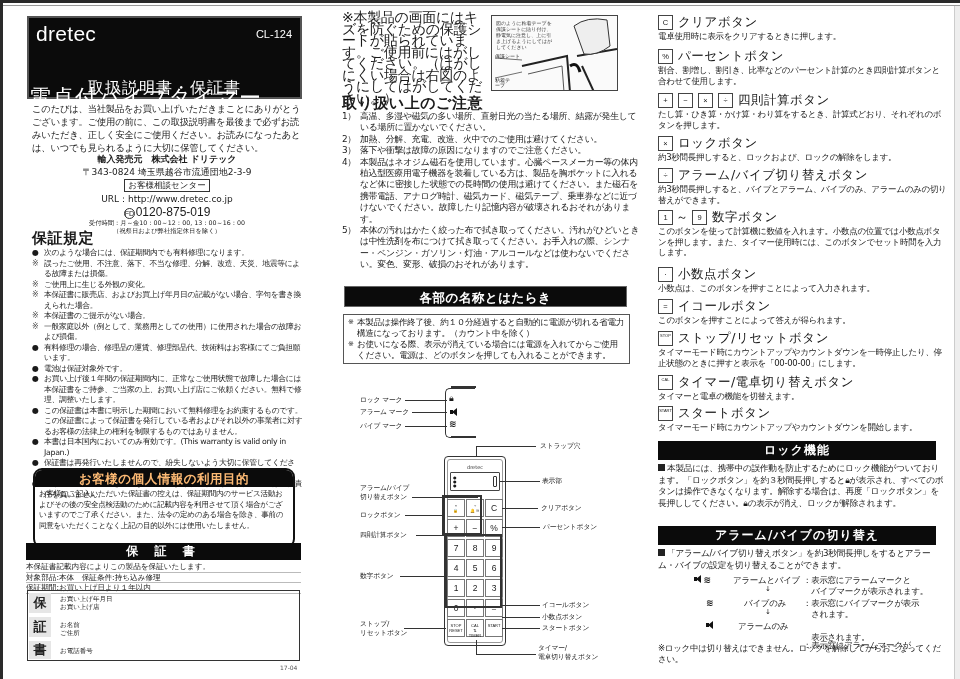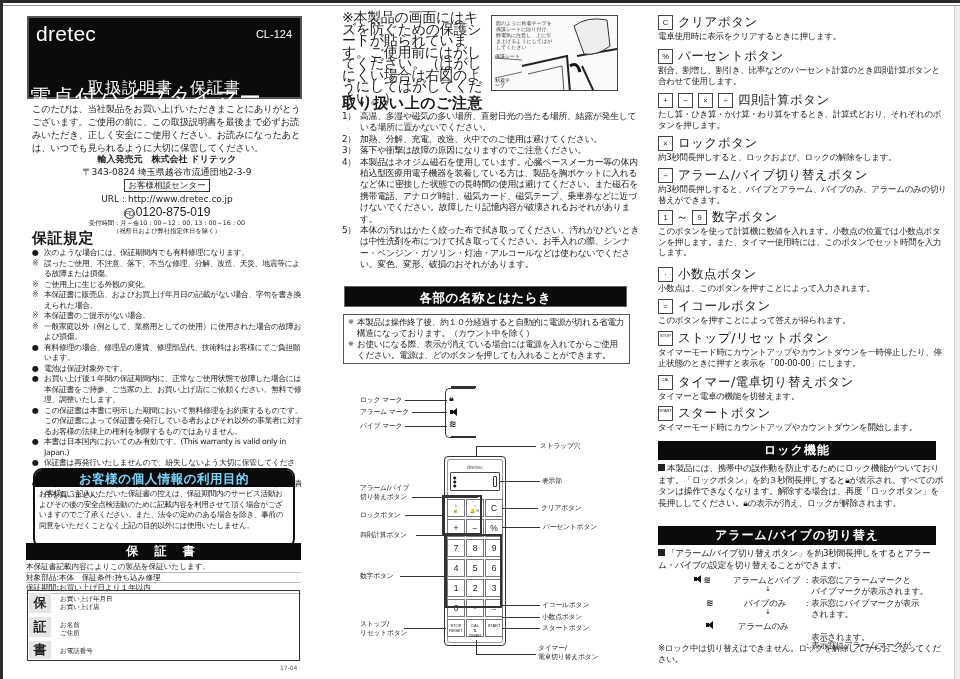--- a/index.html
+++ b/index.html
@@ -31,21 +31,21 @@
   .seller .hours { font-size: 6.3px; line-height: 8px; }
 
   .sec-h { font-weight: bold; font-size: 15px; letter-spacing: 0.5px; }
   .warranty-h { position: absolute; left: 10px; top: 229px; }
   .warranty-list { position: absolute; left: 10px; top: 248px; width: 272px; font-size: 7.8px; line-height: 10.5px; list-style: none; letter-spacing: -0.3px; }
   .warranty-list li { position: relative; padding-left: 12px; }
   .warranty-list li .mk { position: absolute; left: 0; top: 0; font-size: 8px; }
   .warranty-list li.sub .mk { color: #555; }
 
   .privacy-box { position: absolute; left: 33px; top: 468px; width: 262px; height: 80px; border: 2px solid #111; border-radius: 9px; overflow: hidden; }
-  .privacy-box .hdr { background: #0b0b0b; color: #7dd3fc; text-align: center; font-size: 12.5px; font-weight: bold; height: 17px; line-height: 17px; letter-spacing: 0.5px; }
+  .privacy-box .hdr { background: #0b0b0b; color: #fdba74; text-align: center; font-size: 12.5px; font-weight: bold; height: 17px; line-height: 17px; letter-spacing: 0.5px; }
   .privacy-box .body { padding: 2px 4px; font-size: 7.6px; line-height: 10.5px; letter-spacing: -0.3px; }
 
   .cert-bar { position: absolute; left: 26px; top: 543px; width: 275px; height: 17px; background: #0b0b0b; color: #fff; text-align: center; font-size: 12px; line-height: 17px; letter-spacing: 6px; font-weight: bold; }
   .cert-lines { position: absolute; left: 26px; top: 562px; width: 275px; font-size: 7.6px; line-height: 9.5px; }
   .cert-lines div { border-bottom: 1px solid #bbb; }
   .cert-table { position: absolute; left: 27px; top: 590px; width: 255px; height: 71px; border: 1.5px solid #333; }
   .cert-table .row { position: absolute; left: 0; width: 100%; }
   .cert-table .kanji { position: absolute; left: 1px; width: 22px; font-size: 13px; font-weight: bold; text-align: center; background: #e6e6e6; color: #222; }
   .cert-table .fields { position: absolute; left: 32px; font-size: 6.5px; line-height: 8px; }
   .doc-code { position: absolute; left: 270px; top: 664px; font-size: 6px; color: #555; }

